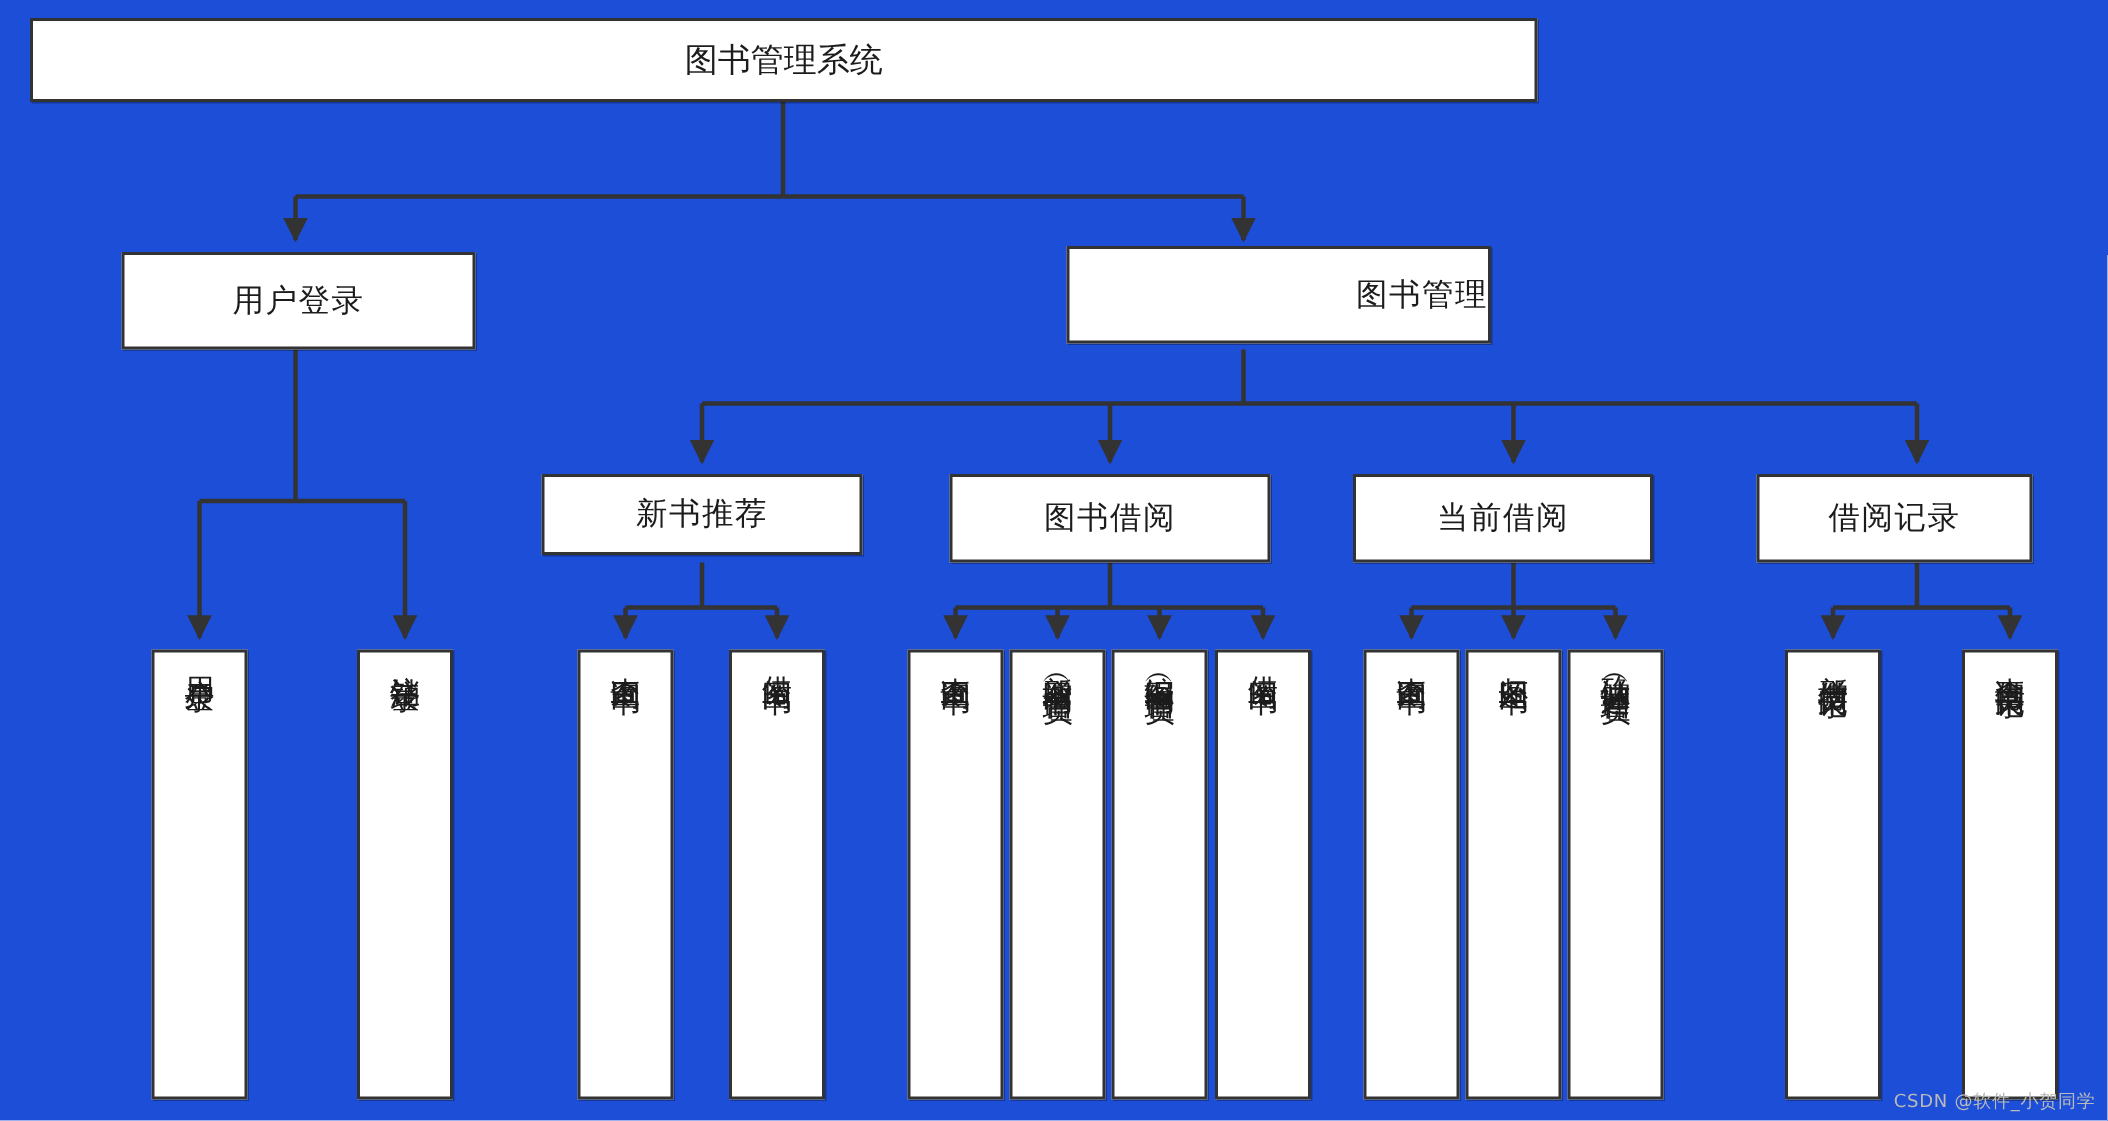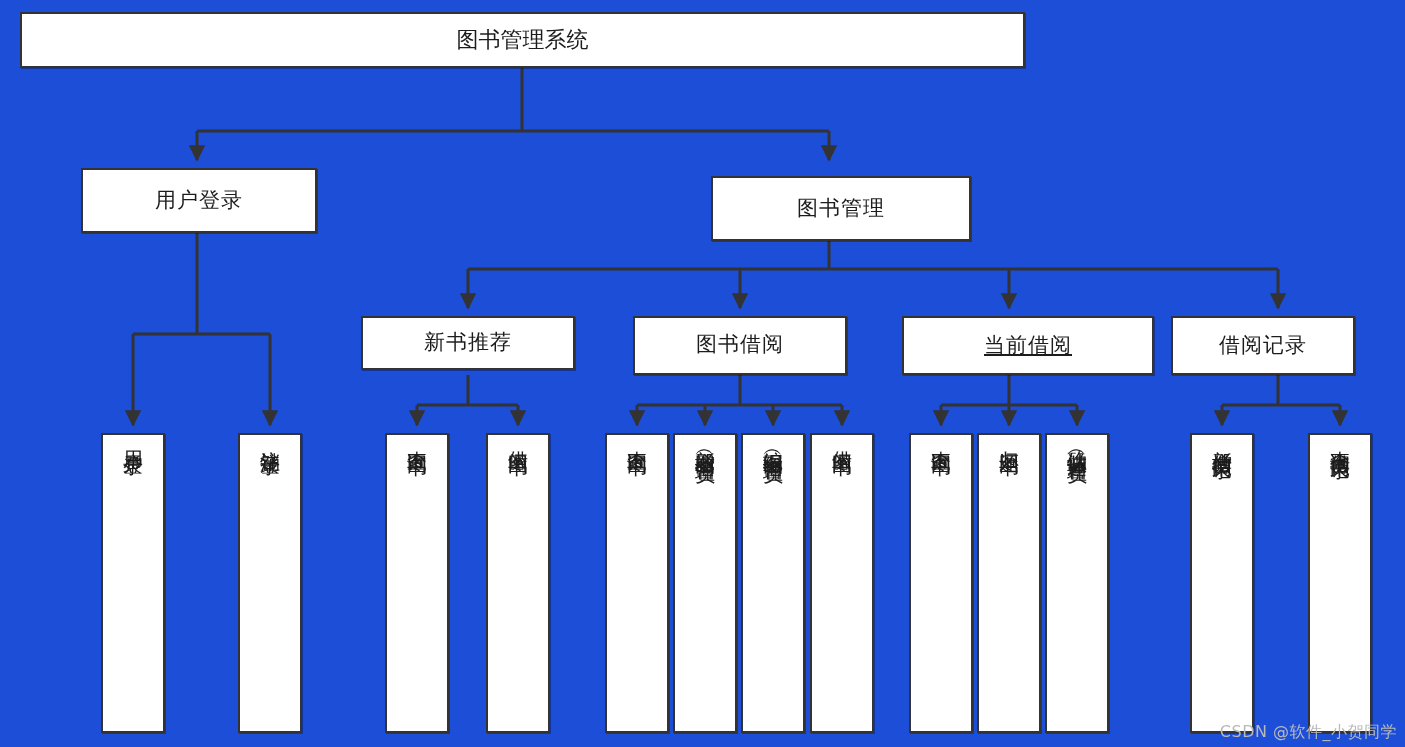--- a/index.html
+++ b/index.html
@@ -51,21 +51,21 @@
     text-orientation:upright;
     letter-spacing:2px;
     line-height:1.05;
     display:block;
     white-space:nowrap;
   }
   .watermark{
     position:absolute;
     right:8px;
     bottom:4px;
-    font-size:16px;
+    font-size:12px;
     color:#b9b9b9;
     letter-spacing:0.5px;
     white-space:nowrap;
     user-select:none;
   }
 </style>
 </head>
 <body>
 
 <div id="canvas">
@@ -120,31 +120,31 @@
     </g>
   </svg>
 
   <div class="node root" style="left:20px; top:12px; width:1005px; height:56px;">
     <span>图书管理系统</span>
   </div>
 
   <div class="node h" style="left:81px; top:168px; width:236px; height:65px;">
     <span>用户登录</span>
   </div>
-  <div class="node h" style="left:711px; top:176px; width:260px; height:65px;">
+  <div class="node h" style="left:711px; top:164px; width:283px; height:65px;justify-content:flex-end;">
     <span>图书管理</span>
   </div>
 
   <div class="node h" style="left:361px; top:316px; width:214px; height:54px;">
     <span>新书推荐</span>
   </div>
-  <div class="node h" style="left:633px; top:316px; width:214px; height:59px;font-family:Liberation Mono, monospace;">
+  <div class="node h" style="left:633px; top:316px; width:214px; height:59px;">
     <span>图书借阅</span>
   </div>
-  <div class="node h" style="left:902px; top:316px; width:252px; height:59px;text-decoration:underline;">
+  <div class="node h" style="left:902px; top:316px; width:200px; height:59px;">
     <span>当前借阅</span>
   </div>
   <div class="node h" style="left:1171px; top:316px; width:184px; height:59px;">
     <span>借阅记录</span>
   </div>
 
   <div class="node leaf" style="left:101px; top:433px; width:64px; height:300px;">
     <span class="vtext">用户登录</span>
   </div>
   <div class="node leaf" style="left:238px; top:433px; width:64px; height:300px;">

